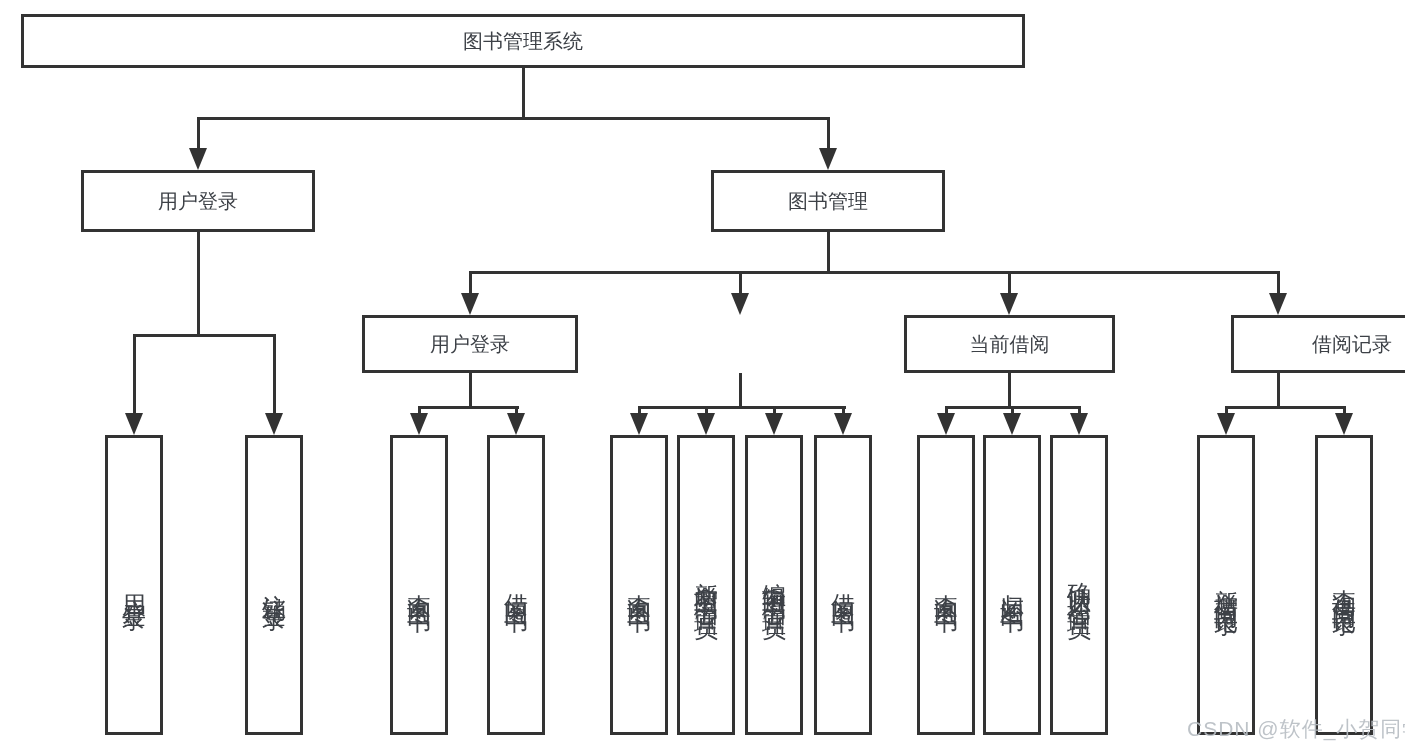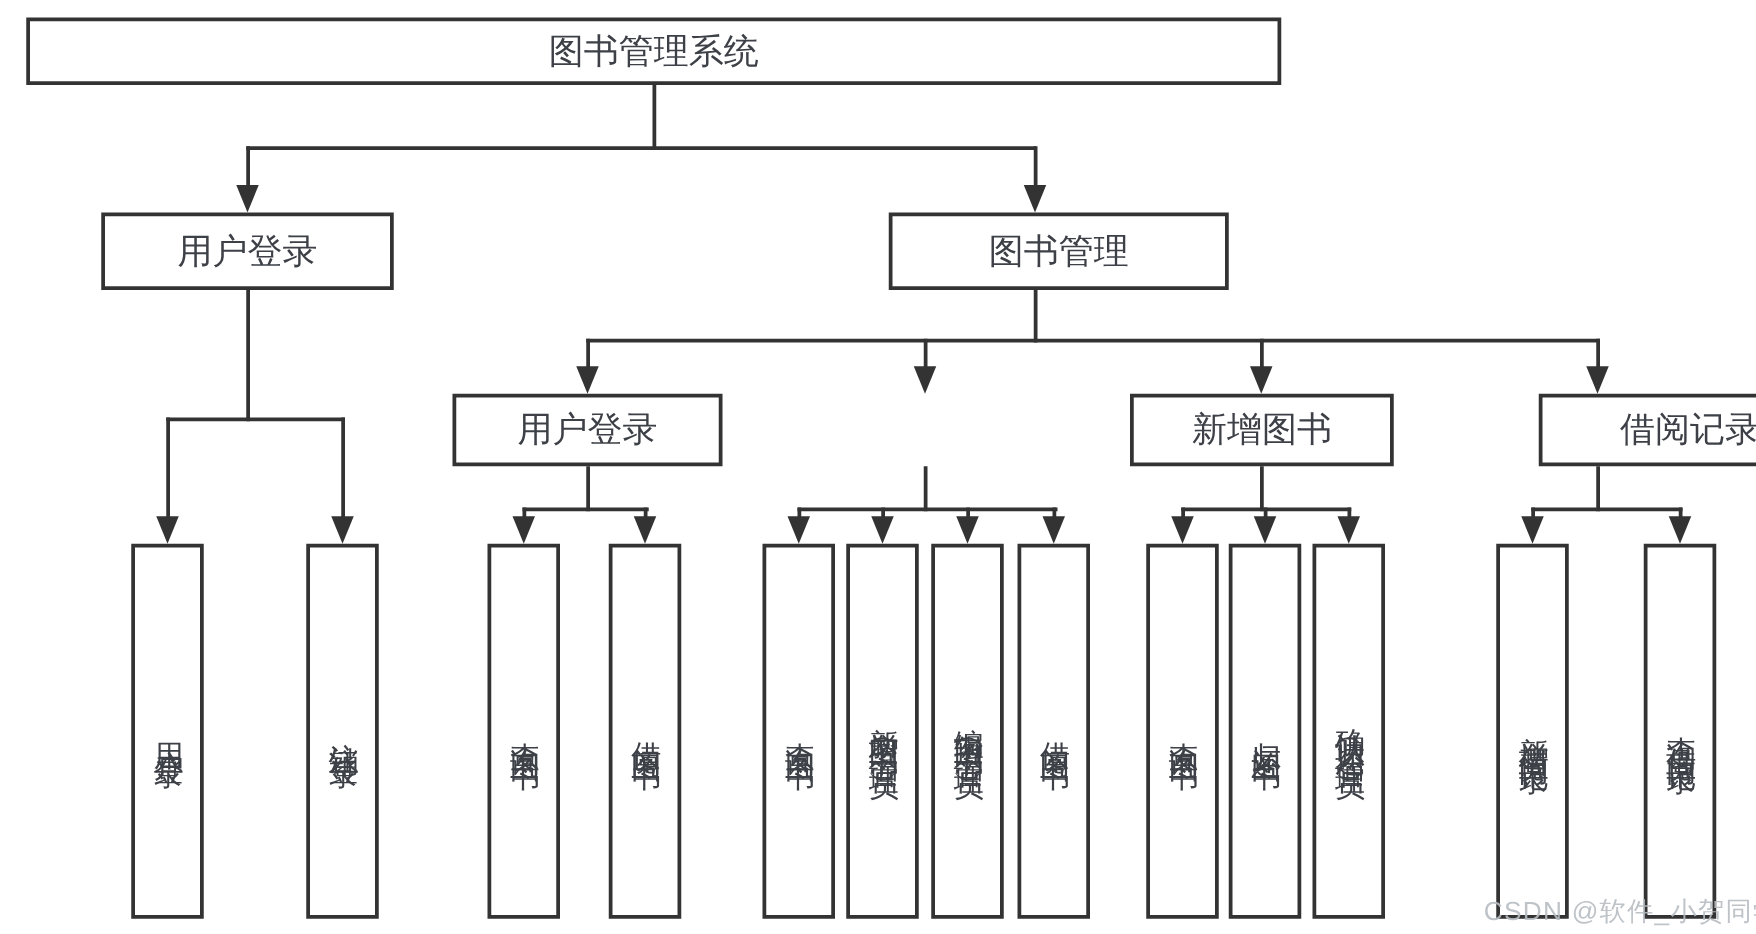--- a/index.html
+++ b/index.html
@@ -4,21 +4,21 @@
 <style>
   html,body{margin:0;padding:0;background:#ffffff;}
   #stage{
     position:relative;width:1405px;height:747px;background:#ffffff;overflow:hidden;
     font-family:"Liberation Sans","DejaVu Sans",sans-serif;color:#3d4147;
   }
   .box{
     position:absolute;box-sizing:border-box;border:3px solid #333333;background:#ffffff;
     display:flex;align-items:center;justify-content:center;
   }
-  .box .lbl{font-size:28px;color:#3d4147;white-space:nowrap;}
+  .box .lbl{font-size:20px;color:#3d4147;white-space:nowrap;}
   .leaf .lbl{
     writing-mode:vertical-rl;text-orientation:mixed;letter-spacing:5px;
     font-size:24px;line-height:1;
   }
   .vline,.hline{position:absolute;background:#333333;}
   .vline{width:3px;}
   .hline{height:3px;}
   .arrow{
     position:absolute;width:0;height:0;
     border-left:9px solid transparent;border-right:9px solid transparent;
@@ -34,29 +34,29 @@
 
 <div id="stage">
 
   <div class="box" style="left:21px;top:14px;width:1004px;height:54px">
     <span class="lbl">图书管理系统</span>
   </div>
 
   <div class="box" style="left:81px;top:170px;width:234px;height:62px">
     <span class="lbl">用户登录</span>
   </div>
-  <div class="box" style="left:711px;top:170px;width:272px;height:62px">
+  <div class="box" style="left:711px;top:170px;width:234px;height:62px">
     <span class="lbl">图书管理</span>
   </div>
 
   <div class="box" style="left:362px;top:315px;width:216px;height:58px">
     <span class="lbl">用户登录</span>
   </div>
   <div class="box" style="left:904px;top:315px;width:211px;height:58px">
-    <span class="lbl">新增图书</span>
+    <span class="lbl">当前借阅</span>
   </div>
   <div class="box" style="left:1231px;top:315px;width:242px;height:58px">
     <span class="lbl">借阅记录</span>
   </div>
 
   <div class="box leaf" style="left:105px;top:435px;width:58px;height:300px">
     <span class="lbl">用户登录</span>
   </div>
   <div class="box leaf" style="left:245px;top:435px;width:58px;height:300px">
     <span class="lbl">注销登录</span>

